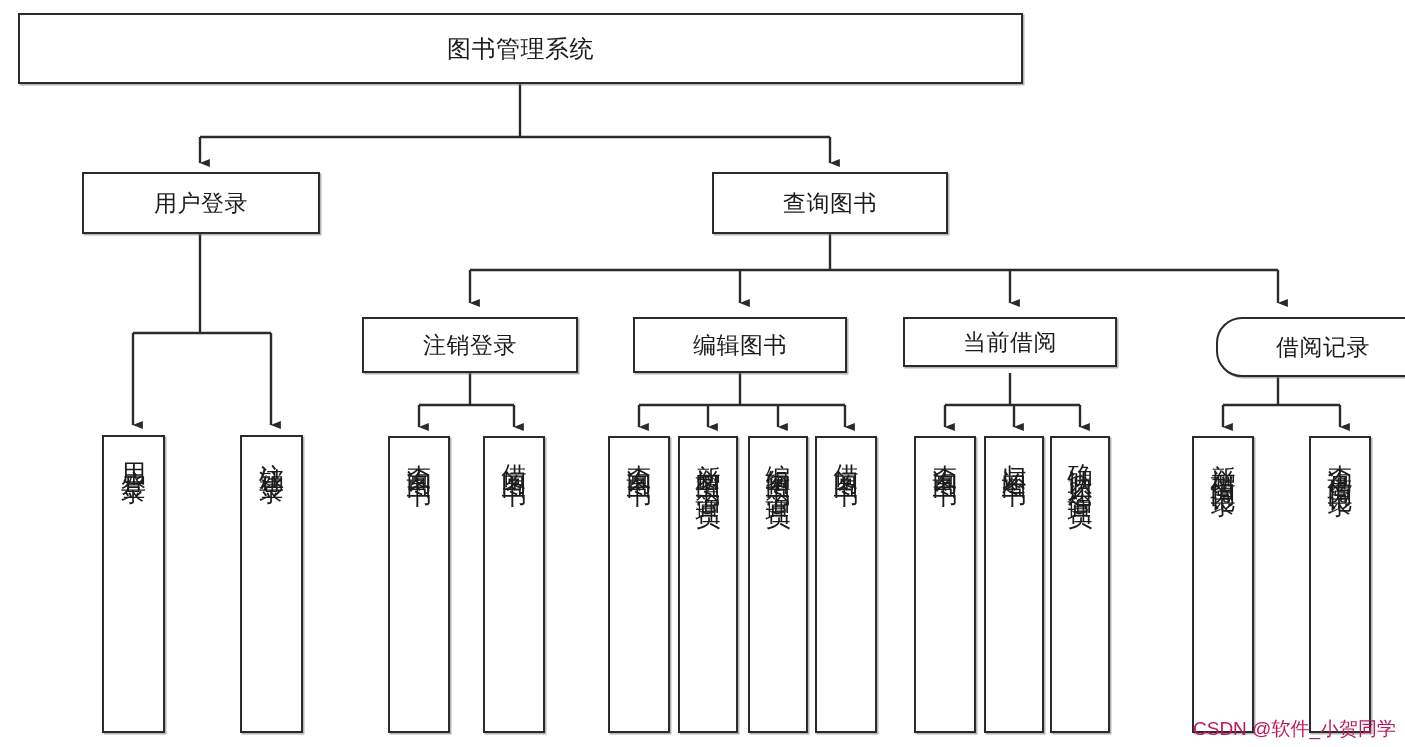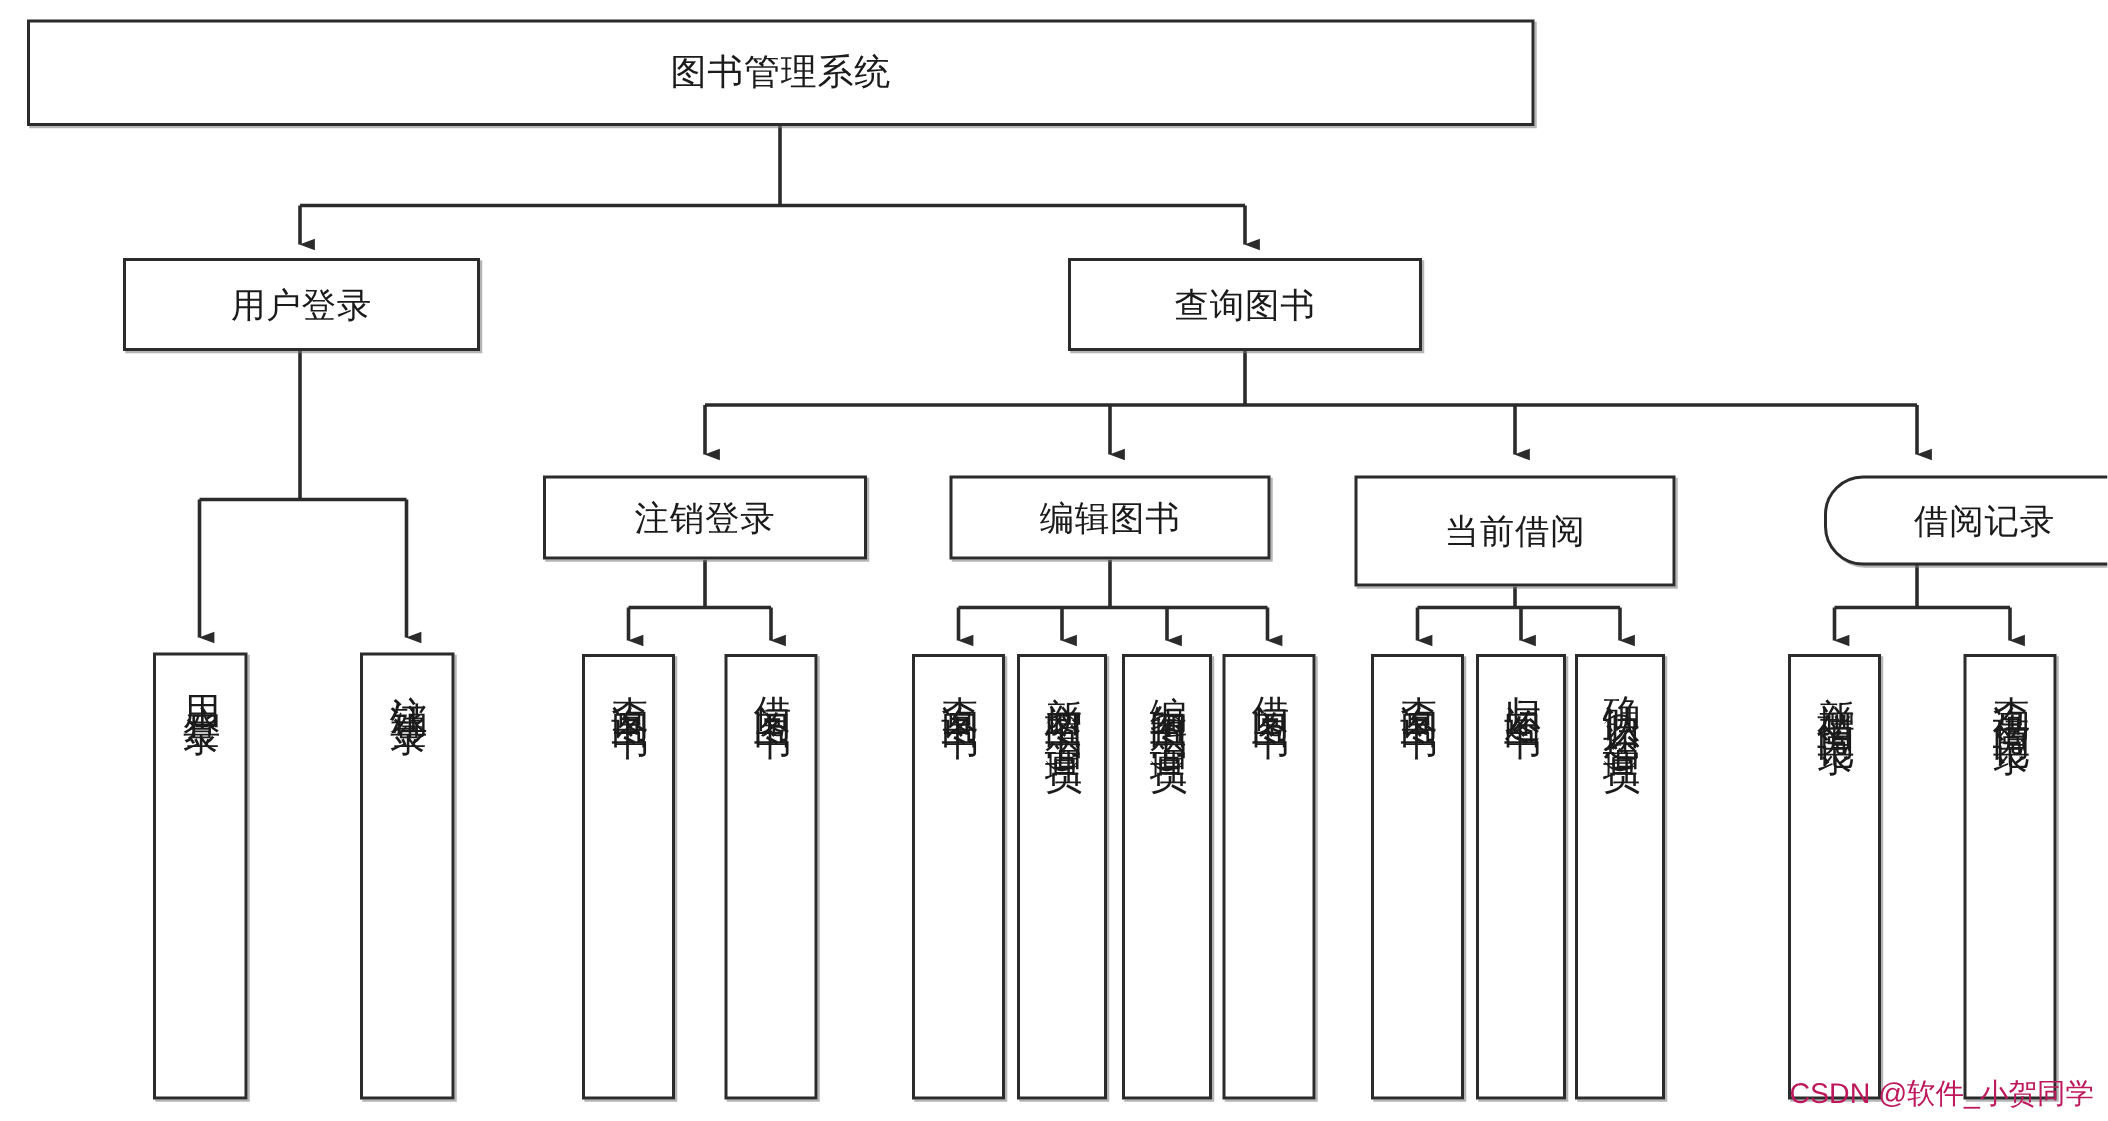--- a/index.html
+++ b/index.html
@@ -156,21 +156,21 @@
   </div>
 
   <div class="node horiz" style="left:362px; top:317px; width:216px; height:56px;">
     <span class="node-label">注销登录</span>
   </div>
 
   <div class="node horiz" style="left:633px; top:317px; width:214px; height:56px;">
     <span class="node-label">编辑图书</span>
   </div>
 
-  <div class="node horiz" style="left:903px; top:317px; width:214px; height:74px;">
+  <div class="node horiz" style="left:903px; top:317px; width:214px; height:50px;">
     <span class="node-label">当前借阅</span>
   </div>
 
   <div class="node horiz" style="left:1216px; top:317px; width:214px; height:60px;border-radius:26px;">
     <span class="node-label">借阅记录</span>
   </div>
 
   <div class="node vert" style="left:102px; top:435px; width:63px; height:298px;">
     <span class="node-label">用户登录</span>
   </div>

